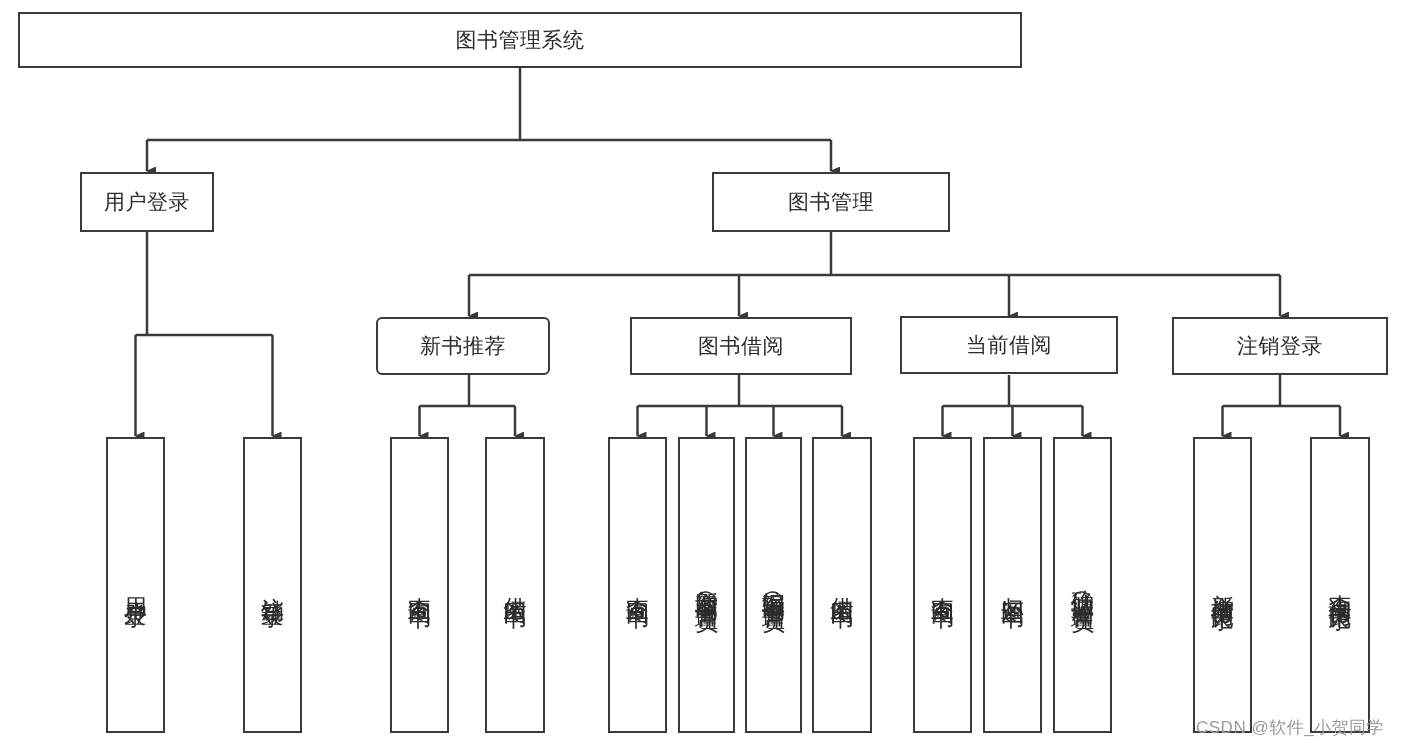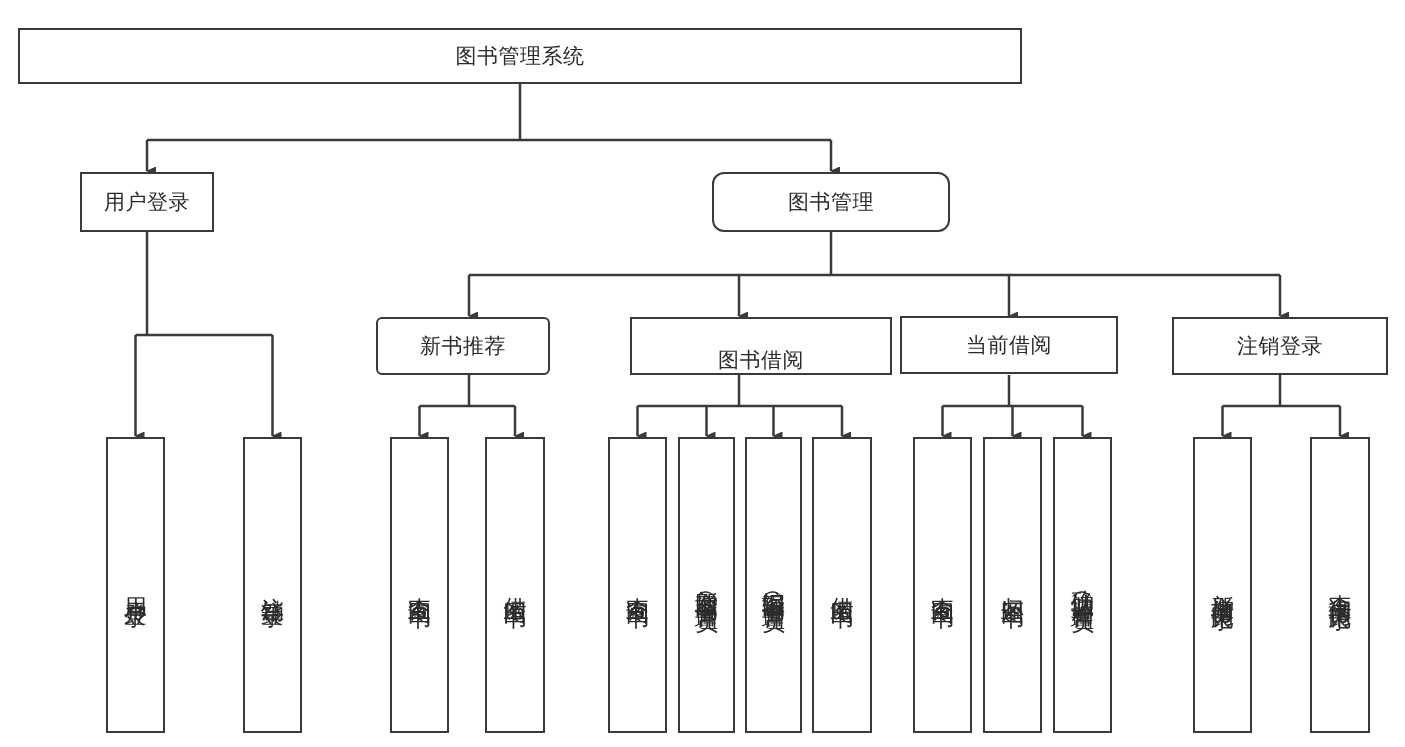--- a/index.html
+++ b/index.html
@@ -106,33 +106,33 @@
         <line x1="942.5" y1="406" x2="942.5" y2="436" stroke="#3a3a3a" stroke-width="2.5" marker-end="url(#arrowhead)"></line>
         <line x1="1012.5" y1="406" x2="1012.5" y2="436" stroke="#3a3a3a" stroke-width="2.5" marker-end="url(#arrowhead)"></line>
         <line x1="1082.5" y1="406" x2="1082.5" y2="436" stroke="#3a3a3a" stroke-width="2.5" marker-end="url(#arrowhead)"></line>
         <line x1="1280" y1="375" x2="1280" y2="406" stroke="#3a3a3a" stroke-width="2.5"></line>
         <line x1="1222.5" y1="406" x2="1340" y2="406" stroke="#3a3a3a" stroke-width="2.5"></line>
         <line x1="1222.5" y1="406" x2="1222.5" y2="436" stroke="#3a3a3a" stroke-width="2.5" marker-end="url(#arrowhead)"></line>
         <line x1="1340" y1="406" x2="1340" y2="436" stroke="#3a3a3a" stroke-width="2.5" marker-end="url(#arrowhead)"></line>
       </g>
   </svg>
   <div id="node-layer">
-      <div class="node horizontal" style="left: 18px; top: 28px; width: 1004px; height: 56px;">
+      <div class="node horizontal" style="left: 18px; top: 12px; width: 1004px; height: 56px;">
         <span class="label">图书管理系统</span>
       </div>
       <div class="node horizontal" style="left: 80px; top: 172px; width: 134px; height: 60px;">
         <span class="label">用户登录</span>
       </div>
-      <div class="node horizontal" style="left: 712px; top: 172px; width: 238px; height: 60px; border-radius: 12px;">
+      <div class="node horizontal" style="left: 712px; top: 172px; width: 238px; height: 60px;">
         <span class="label">图书管理</span>
       </div>
       <div class="node horizontal" style="left: 376px; top: 317px; width: 174px; height: 58px; border-radius: 6px;">
         <span class="label">新书推荐</span>
       </div>
-      <div class="node horizontal" style="left: 630px; top: 317px; width: 262px; height: 58px; align-items: flex-end;">
+      <div class="node horizontal" style="left: 630px; top: 317px; width: 222px; height: 58px;">
         <span class="label">图书借阅</span>
       </div>
       <div class="node horizontal" style="left: 900px; top: 316px; width: 218px; height: 58px;">
         <span class="label">当前借阅</span>
       </div>
       <div class="node horizontal" style="left: 1172px; top: 317px; width: 216px; height: 58px;">
         <span class="label">注销登录</span>
       </div>
       <div class="node vertical" style="left: 106px; top: 437px; width: 59px; height: 296px;">
         <span class="label">用户登录</span>
@@ -167,13 +167,14 @@
       <div class="node vertical" style="left: 1053px; top: 437px; width: 59px; height: 296px;">
         <span class="label">确认归还（管理员）</span>
       </div>
       <div class="node vertical" style="left: 1193px; top: 437px; width: 59px; height: 296px;">
         <span class="label">新增借阅记录</span>
       </div>
       <div class="node vertical" style="left: 1310px; top: 437px; width: 60px; height: 296px;">
         <span class="label">查询借阅记录</span>
       </div>
     </div>
+  <div class="watermark" style="left: 1196px; top: 716px;">CSDN @软件_小贺同学</div>
 </div>
 
 </body></html>

